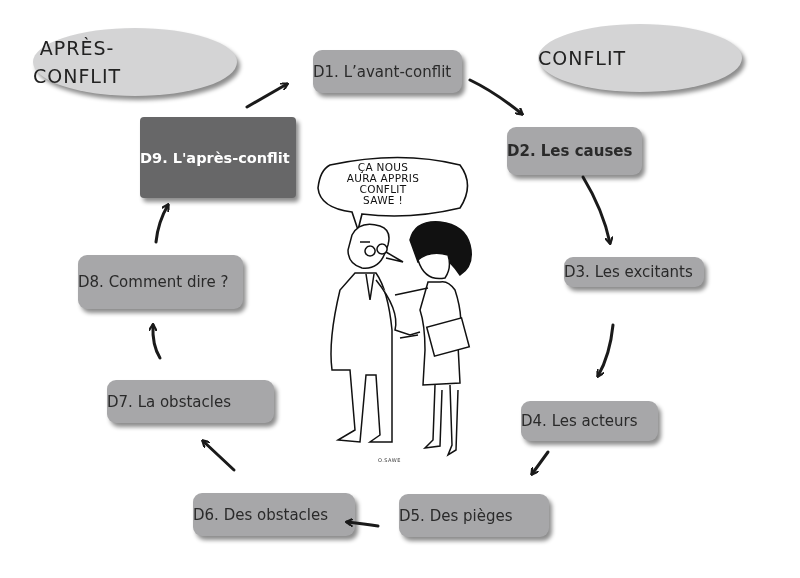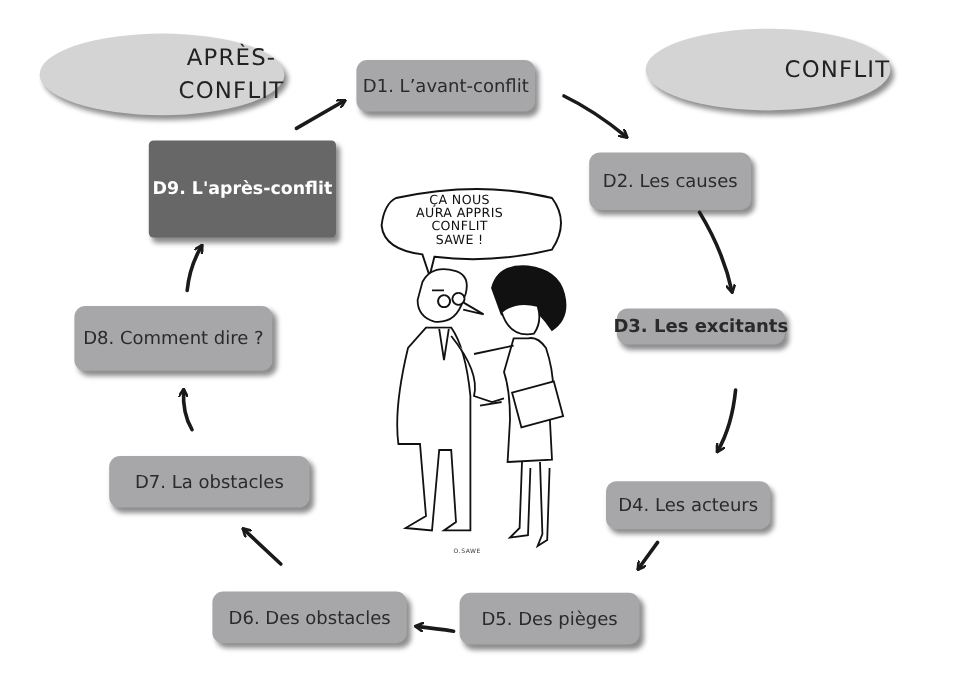--- a/index.html
+++ b/index.html
@@ -2,31 +2,31 @@
 <html><head>
 <meta charset="utf-8">
 <style>
   html, body { margin: 0; padding: 0; background: #ffffff; }
   body { width: 800px; height: 578px; position: relative; overflow: hidden;
          font-family: "DejaVu Sans", sans-serif; }
   .ellipse {
     position: absolute; border-radius: 50%;
     background: #d4d4d5;
     box-shadow: 3px 4px 4px rgba(0,0,0,0.45);
-    display: flex; align-items: center; justify-content: flex-end;
+    display: flex; align-items: center; justify-content: flex-start;
     text-align: center; color: #222; font-size: 19px; line-height: 28px;
     letter-spacing: 1px;
   }
   .ellipse span { display: block; }
   .box {
     position: absolute; border-radius: 9px;
     background: #a7a7a9;
     box-shadow: 3px 4px 4px rgba(0,0,0,0.45);
-    display: flex; align-items: center; justify-content: center;
-    color: #2a2a2a; font-size: 15px; white-space: nowrap;
+    display: flex; align-items: center; justify-content: flex-start;
+    color: #2a2a2a; font-size: 15px; white-space: nowrap; margin-left: 16px;
   }
   .box.dark { background: #676768; color: #ffffff; font-weight: bold; font-size: 14.5px; border-radius: 4px; }
   svg.arrows { position: absolute; left: 0; top: 0; width: 800px; height: 578px; pointer-events: none; }
   .cartoon { position: absolute; left: 300px; top: 150px; width: 200px; height: 320px; }
   .bubble-text {
     position: absolute; left: 318px; top: 162px; width: 130px;
     text-align: center; font-family: "DejaVu Sans", sans-serif; font-weight: normal;
     font-size: 10.5px; line-height: 11px; color: #111; letter-spacing: 0.3px;
   }
   .signature { position: absolute; left: 378px; top: 457px; font-size: 5px; color: #333; letter-spacing: 0.5px; }
@@ -42,24 +42,24 @@
 </div>
 <div class="ellipse" style="left:538px; top:24px; width:204px; height:68px;">
   <div>
     <span>CONFLIT</span>
   </div>
 </div>
 
 <div class="box" style="left:297px; top:50px; width:149px; height:43px;">
   <span>D1. L’avant-conflit</span>
 </div>
-<div class="box" style="left:491px; top:127px; width:135px; height:48px;">
+<div class="box" style="left:491px; top:127px; width:135px; height:48px;font-weight:bold;">
   <span>D2. Les causes</span>
 </div>
-<div class="box" style="left:514px; top:257px; width:140px; height:30px;font-weight:bold;">
+<div class="box" style="left:548px; top:257px; width:140px; height:30px;">
   <span>D3. Les excitants</span>
 </div>
 <div class="box" style="left:505px; top:401px; width:137px; height:40px;">
   <span>D4. Les acteurs</span>
 </div>
 <div class="box" style="left:383px; top:494px; width:150px; height:43px;">
   <span>D5. Des pièges</span>
 </div>
 <div class="box" style="left:177px; top:493px; width:162px; height:43px;">
   <span>D6. Des obstacles</span>

